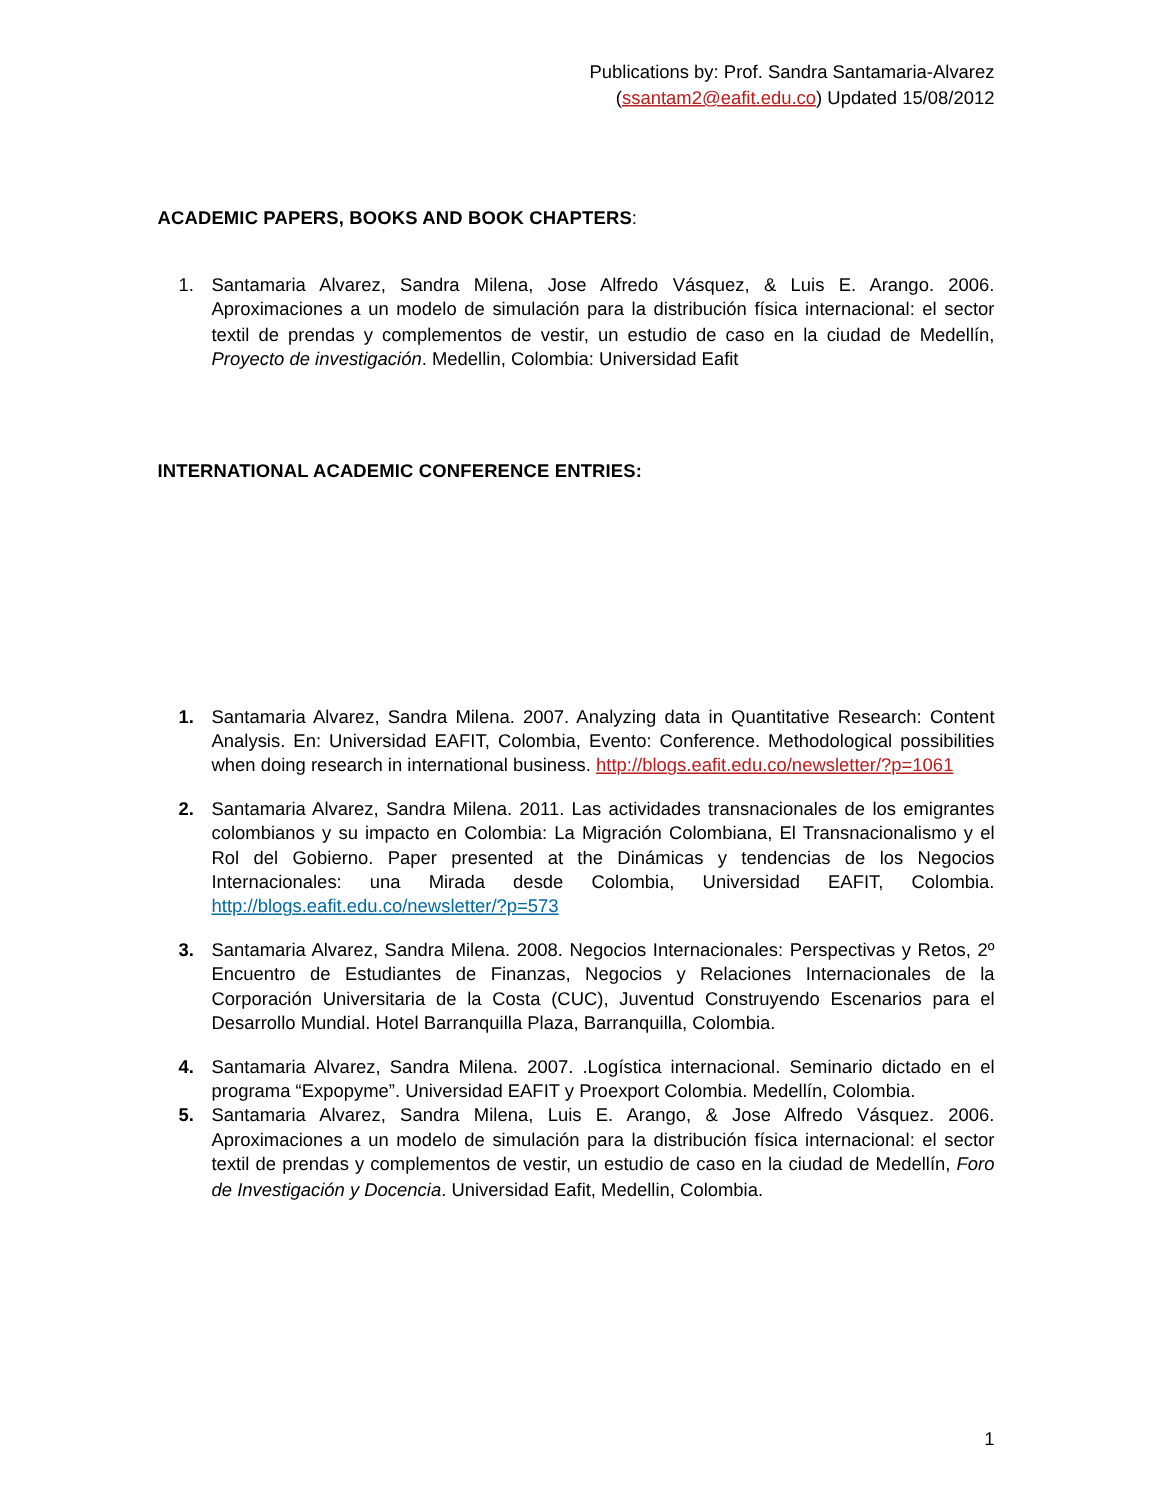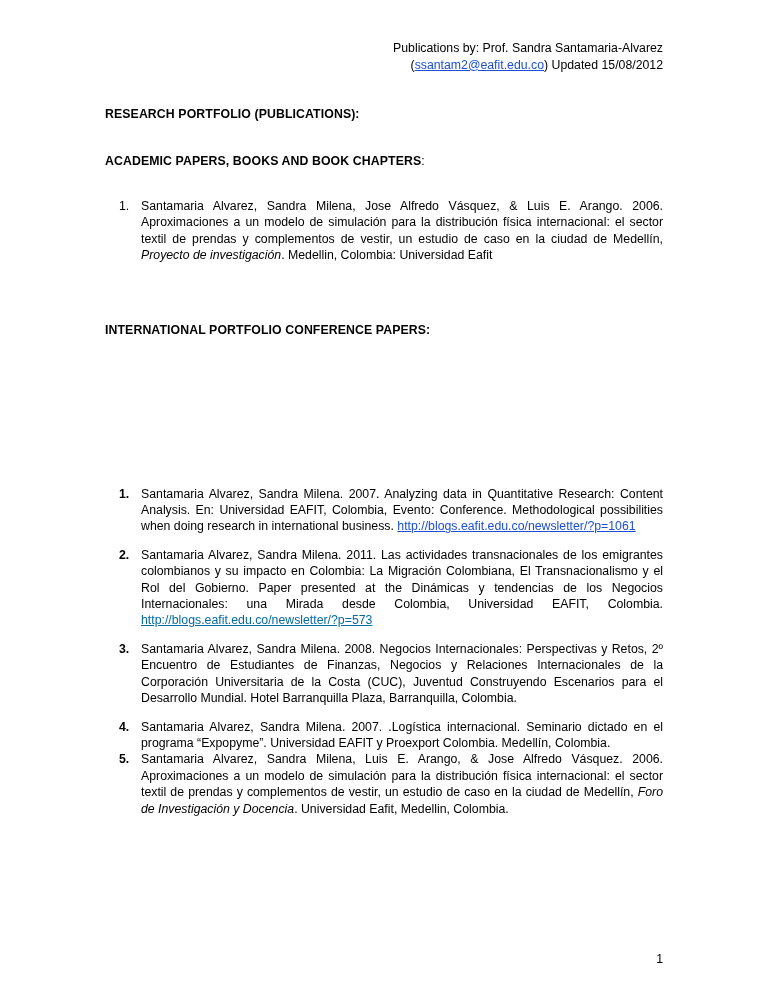--- a/index.html
+++ b/index.html
@@ -26,21 +26,21 @@
   
   .doc-header {
     text-align: right;
     font-size: 12.3px;
     line-height: 16.5px;
     margin: 0 0 0 0;
     padding-right: 0px;
   }
   .doc-header .hline { display: block; white-space: nowrap; }
   a.link {
-    color: #1d4ed8;
+    color: #b91c1c;
     text-decoration: underline;
   }
   a.link.visited {
     color: #0369a1;
     text-decoration: underline;
   }
   
   h2.section-heading {
     font-size: 12.3px;
     font-weight: bold;
@@ -100,38 +100,37 @@
 
 <div class="page">
 
   <div class="doc-header">
     <span class="hline">Publications by: Prof. Sandra Santamaria-Alvarez</span>
     <span class="hline"><span>(</span><a class="link" href="#">ssantam2@eafit.edu.co</a><span>) Updated 15/08/2012</span></span>
   </div>
 
   <div class="spacer-1"></div>
 
-  <h2 class="section-heading">RESEARCH PORTFOLIO (PUBLICATIONS):</h2>
 
   <div class="spacer-2"></div>
 
   <h2 class="section-heading"><span>ACADEMIC PAPERS, BOOKS AND BOOK CHAPTERS</span><span class="plain">:</span></h2>
 
   <div class="spacer-3"></div>
 
   <ol class="ref-list">
     <li>
       <span class="num">1.</span>
       <span class="body-text"><span>Santamaria Alvarez, Sandra Milena, Jose Alfredo Vásquez, &amp; Luis E. Arango. 2006. Aproximaciones a un modelo de simulación para la distribución física internacional: el sector textil de prendas y complementos de vestir, un estudio de caso en la ciudad de Medellín, </span><span class="it">Proyecto de investigación</span><span>. Medellin, Colombia: Universidad Eafit</span></span>
     </li>
   </ol>
 
   <div class="spacer-4"></div>
 
-  <h2 class="section-heading">INTERNATIONAL PORTFOLIO CONFERENCE PAPERS:</h2>
+  <h2 class="section-heading">INTERNATIONAL ACADEMIC CONFERENCE ENTRIES:</h2>
 
   <div class="spacer-5"></div>
 
 
   <div class="spacer-4"></div>
 
 
   <div class="spacer-6"></div>
 
   <ol class="ref-list bold-nums spaced">

